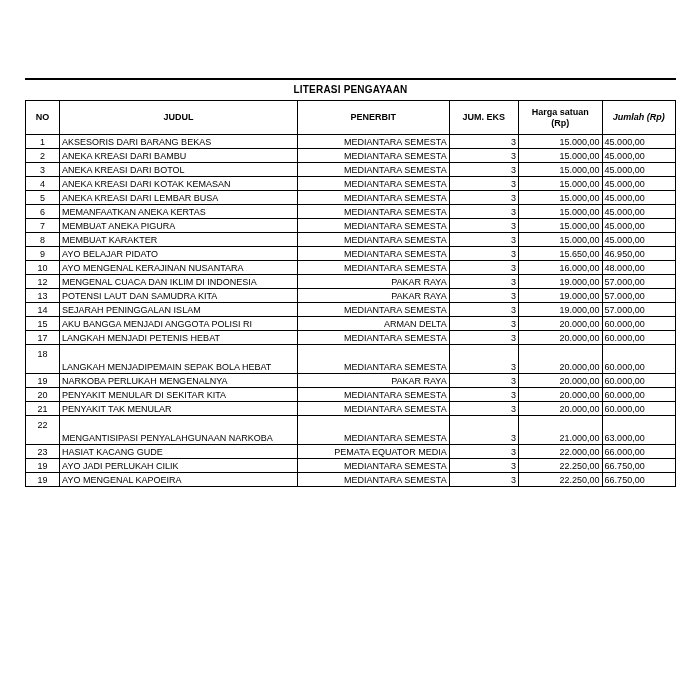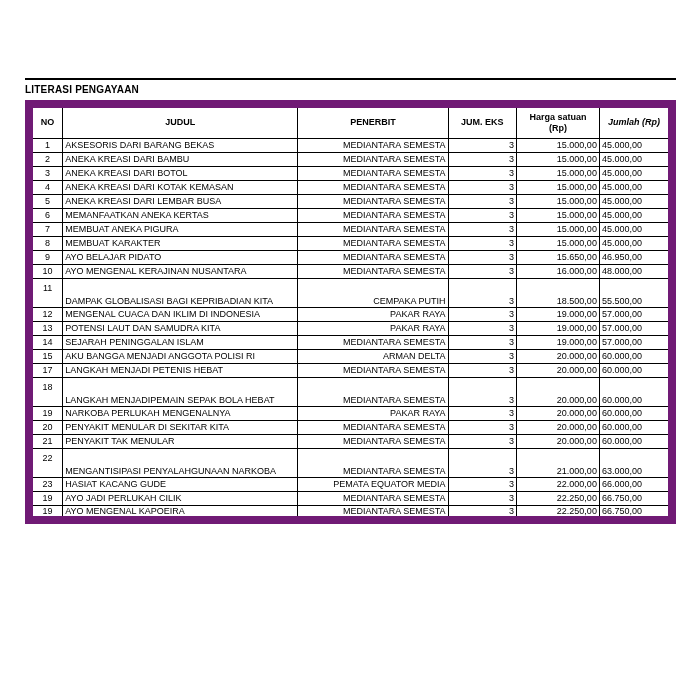--- a/index.html
+++ b/index.html
@@ -30,20 +30,21 @@
     height: 0;
     border-top: 2px solid #000000;
   }
 
   
   .doc-title {
     position: absolute;
     left: 25px;
     top: 83px;
     width: 651px;
+    text-align: center;
     font-size: 10px;
     font-weight: bold;
     letter-spacing: 0.2px;
     line-height: 13px;
   }
 
   
   .table-wrap {
     position: absolute;
     left: 25px;
@@ -117,21 +118,21 @@
   
   tr.row-tall td { height: 29px; }
   tr.row-tall td.c-no      { vertical-align: middle; padding-bottom: 10px; }
   tr.row-tall td.c-judul,
   tr.row-tall td.c-pen,
   tr.row-tall td.c-eks,
   tr.row-tall td.c-harga,
   tr.row-tall td.c-jml     { vertical-align: bottom; padding-bottom: 1px; }
 
   
-  table.lit { border: 8px solid #701a75; }
+  table.lit { border: 1px solid #701a75; }
 </style>
 </head>
 <body>
 
 <div id="page">
 
   <div class="top-rule"></div>
 
   <div class="doc-title">LITERASI PENGAYAAN</div>
 
@@ -224,28 +225,20 @@
             <td class="c-jml">46.950,00</td>
           </tr>
           <tr class="row-normal">
             <td class="c-no">10</td>
             <td class="c-judul">AYO MENGENAL KERAJINAN NUSANTARA</td>
             <td class="c-pen">MEDIANTARA SEMESTA</td>
             <td class="c-eks">3</td>
             <td class="c-harga">16.000,00</td>
             <td class="c-jml">48.000,00</td>
           </tr>
-          <tr class="row-tall">
-            <td class="c-no">11</td>
-            <td class="c-judul">DAMPAK GLOBALISASI BAGI KEPRIBADIAN KITA</td>
-            <td class="c-pen">CEMPAKA PUTIH</td>
-            <td class="c-eks">3</td>
-            <td class="c-harga">18.500,00</td>
-            <td class="c-jml">55.500,00</td>
-          </tr>
           <tr class="row-normal">
             <td class="c-no">12</td>
             <td class="c-judul">MENGENAL CUACA DAN IKLIM DI INDONESIA</td>
             <td class="c-pen">PAKAR RAYA</td>
             <td class="c-eks">3</td>
             <td class="c-harga">19.000,00</td>
             <td class="c-jml">57.000,00</td>
           </tr>
           <tr class="row-normal">
             <td class="c-no">13</td>

